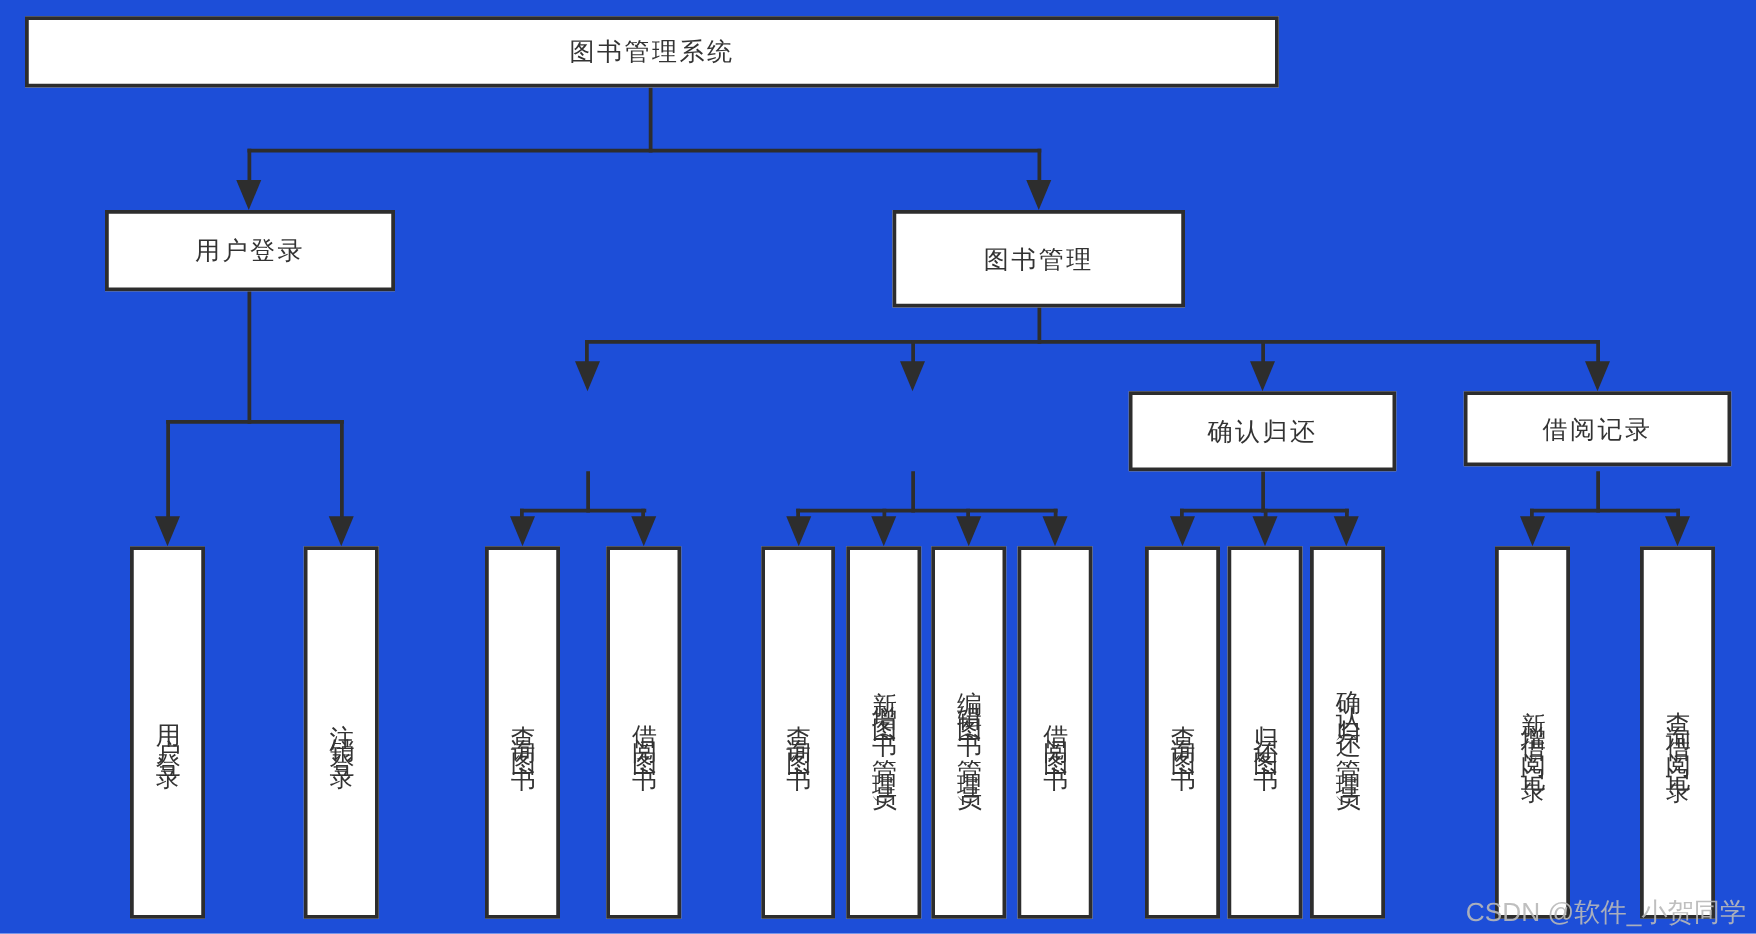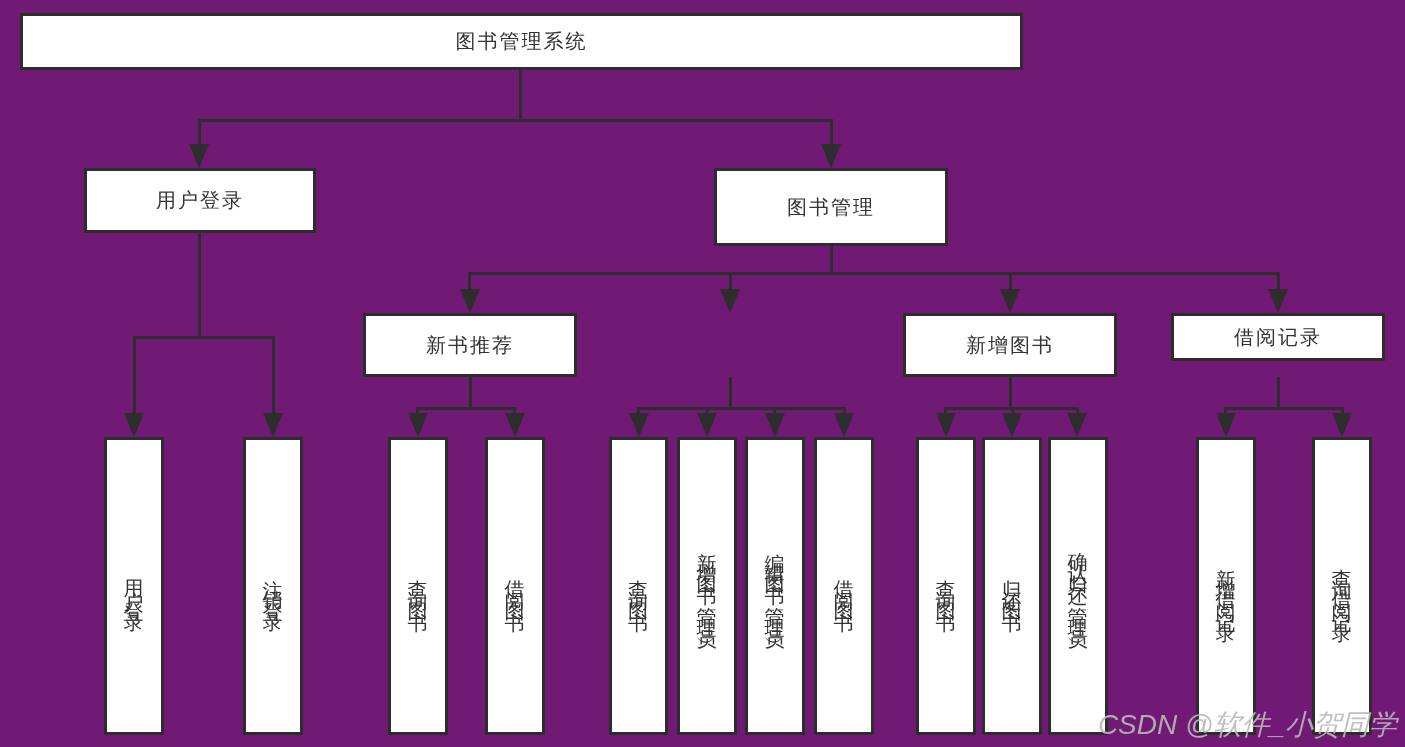--- a/index.html
+++ b/index.html
@@ -1,20 +1,20 @@
 <!DOCTYPE html>
 <html><head>
 <meta charset="utf-8">
 <style>
   html, body { margin: 0; padding: 0; background: #ffffff; }
   #stage {
     position: relative;
     width: 1405px;
     height: 747px;
-    background: #701a75;
+    background: #1d4ed8;
     font-family: "Liberation Sans", sans-serif;
     overflow: hidden;
   }
   .box {
     position: absolute;
     box-sizing: border-box;
     background: #ffffff;
     border: 3px solid #2d2d2d;
     display: flex;
     align-items: center;
@@ -48,26 +48,25 @@
     height: 0;
     border-left: 10px solid transparent;
     border-right: 10px solid transparent;
     border-top: 24px solid #2d2d2d;
     z-index: 1;
   }
   .watermark {
     position: absolute;
     right: 8px;
     bottom: 3px;
-    font-size: 28px;
+    font-size: 21px;
     color: #b9b9b9;
     opacity: 0.9;
     z-index: 3;
     white-space: nowrap;
-    font-style: italic;
   }
 </style>
 </head>
 <body>
 
 <div id="stage">
 
   <div class="box hbox" style="left:20px;top:13px;width:1003px;height:57px">
     <span>图书管理系统</span>
   </div>
@@ -97,27 +96,24 @@
   <div class="line" style="left:468px;top:272px;width:812px;height:3px"></div>
   <div class="line" style="left:468px;top:272px;width:3px;height:22px"></div>
   <div class="line" style="left:729px;top:272px;width:3px;height:22px"></div>
   <div class="line" style="left:1009px;top:272px;width:3px;height:22px"></div>
   <div class="line" style="left:1277px;top:272px;width:3px;height:22px"></div>
   <div class="arrow" style="left:460px;top:289px"></div>
   <div class="arrow" style="left:720px;top:289px"></div>
   <div class="arrow" style="left:1000px;top:289px"></div>
   <div class="arrow" style="left:1268px;top:289px"></div>
 
-  <div class="box hbox" style="left:363px;top:313px;width:214px;height:64px">
-    <span>新书推荐</span>
+  <div class="box hbox" style="left:903px;top:313px;width:214px;height:64px">
+    <span>确认归还</span>
   </div>
-  <div class="box hbox" style="left:903px;top:313px;width:214px;height:64px">
-    <span>新增图书</span>
-  </div>
-  <div class="box hbox" style="left:1171px;top:313px;width:214px;height:48px">
+  <div class="box hbox" style="left:1171px;top:313px;width:214px;height:60px">
     <span>借阅记录</span>
   </div>
 
   <div class="line" style="left:469px;top:377px;width:3px;height:33px"></div>
   <div class="line" style="left:416px;top:407px;width:101px;height:3px"></div>
   <div class="line" style="left:416px;top:407px;width:3px;height:10px"></div>
   <div class="line" style="left:513px;top:407px;width:3px;height:10px"></div>
   <div class="arrow" style="left:408px;top:413px"></div>
   <div class="arrow" style="left:505px;top:413px"></div>
 

